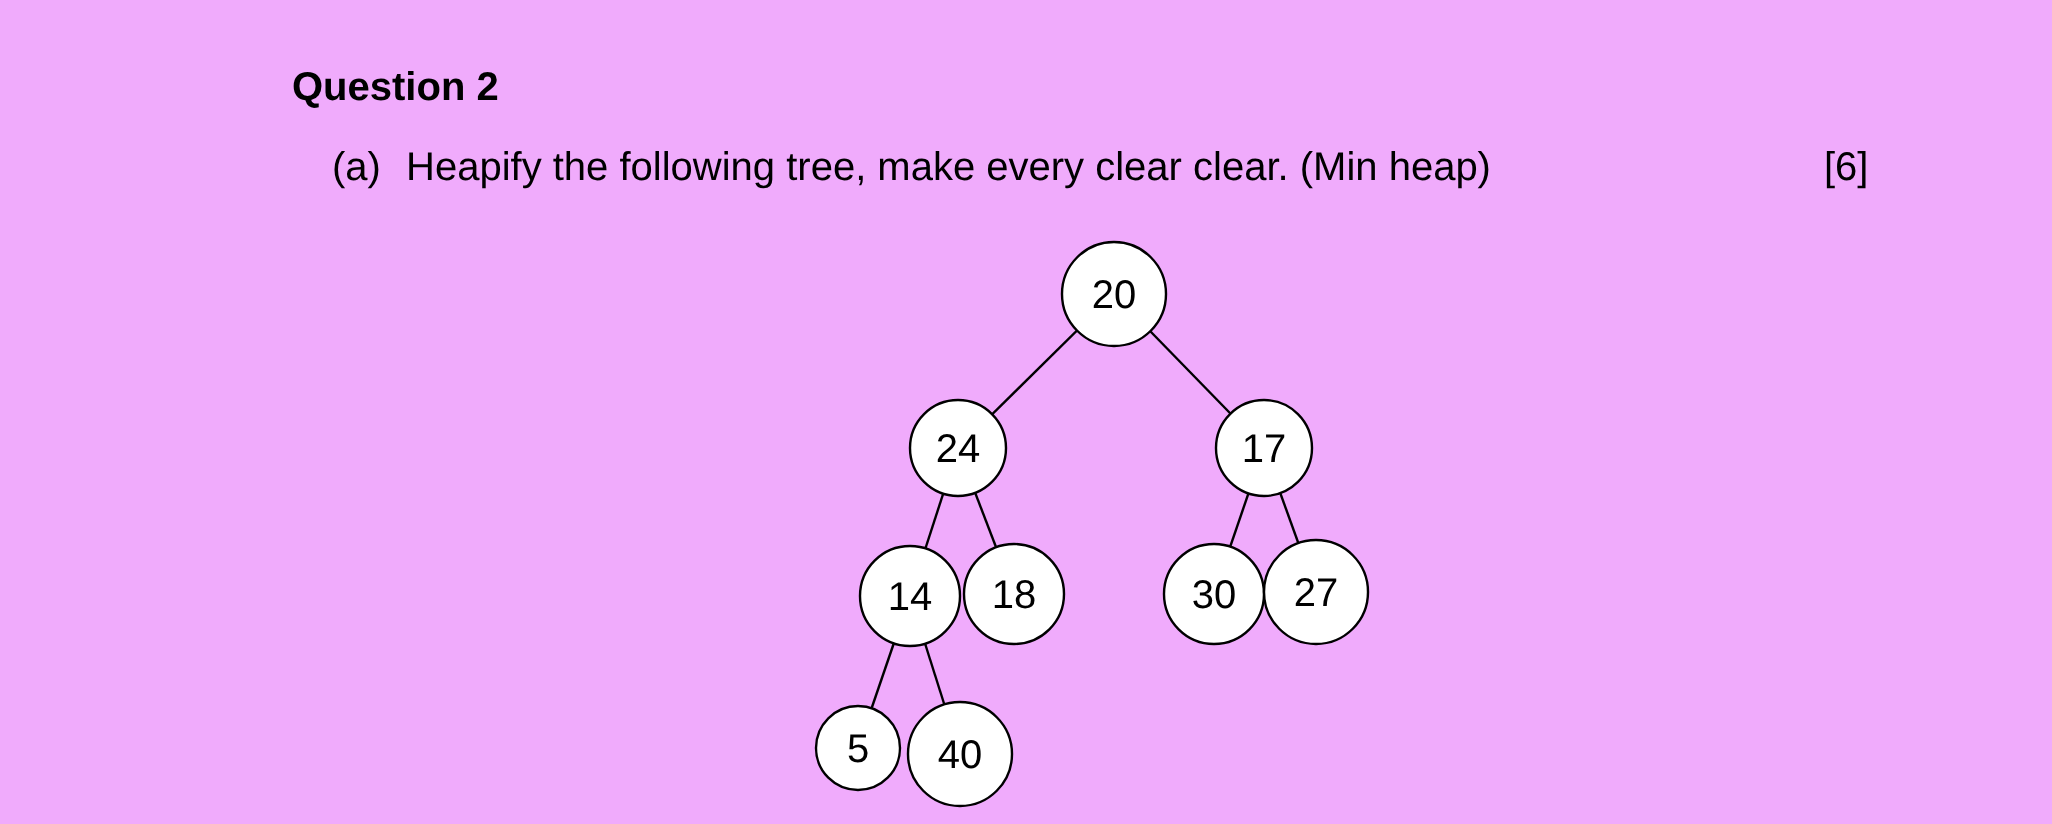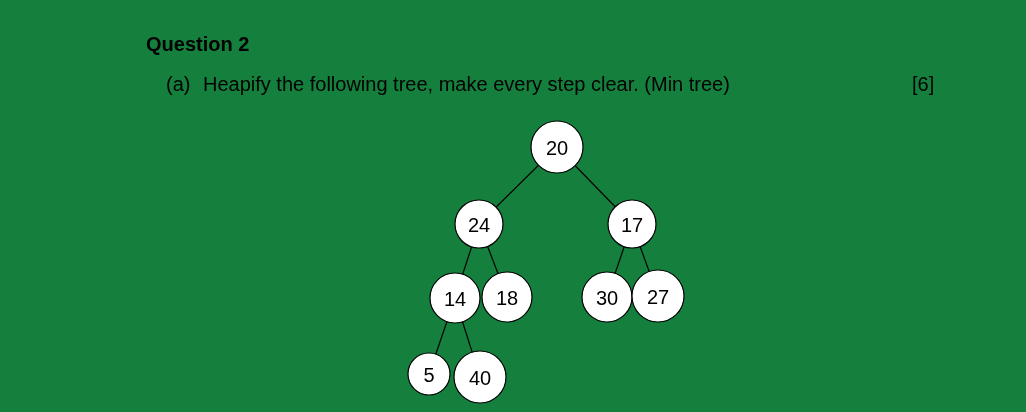--- a/index.html
+++ b/index.html
@@ -4,21 +4,21 @@
 <style>
   html, body {
     margin: 0;
     padding: 0;
     background: #ffffff;
   }
   .page {
     position: relative;
     width: 1026px;
     height: 412px;
-    background: #15803d;
+    background: #f0abfc;
     font-family: "Liberation Sans", sans-serif;
     color: #000000;
     overflow: hidden;
   }
   .heading {
     position: absolute;
     left: 146px;
     top: 33px;
     font-size: 20px;
     font-weight: bold;
@@ -57,21 +57,21 @@
 </style>
 </head>
 <body>
 
 <div class="page">
 
   <div class="heading">Question 2</div>
 
   <div>
     <span class="part-label">(a)</span>
-    <span class="part-text">Heapify the following tree, make every step clear. (Min tree)</span>
+    <span class="part-text">Heapify the following tree, make every clear clear. (Min heap)</span>
     <span class="marks">[6]</span>
   </div>
 
   <svg id="tree-svg" class="tree-svg" width="1026" height="412" viewBox="0 0 1026 412">
       <line x1="557" y1="147" x2="479" y2="224" stroke="#000000" stroke-width="1.2"></line>
       <line x1="557" y1="147" x2="632" y2="224" stroke="#000000" stroke-width="1.2"></line>
       <line x1="479" y1="224" x2="455" y2="298" stroke="#000000" stroke-width="1.2"></line>
       <line x1="479" y1="224" x2="507" y2="297" stroke="#000000" stroke-width="1.2"></line>
       <line x1="632" y1="224" x2="607" y2="297" stroke="#000000" stroke-width="1.2"></line>
       <line x1="632" y1="224" x2="658" y2="296" stroke="#000000" stroke-width="1.2"></line>

